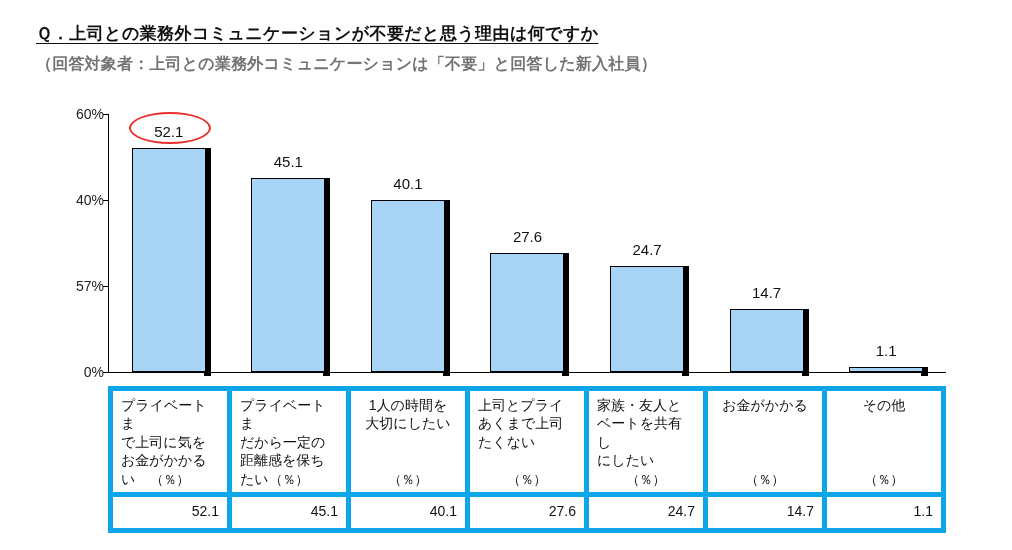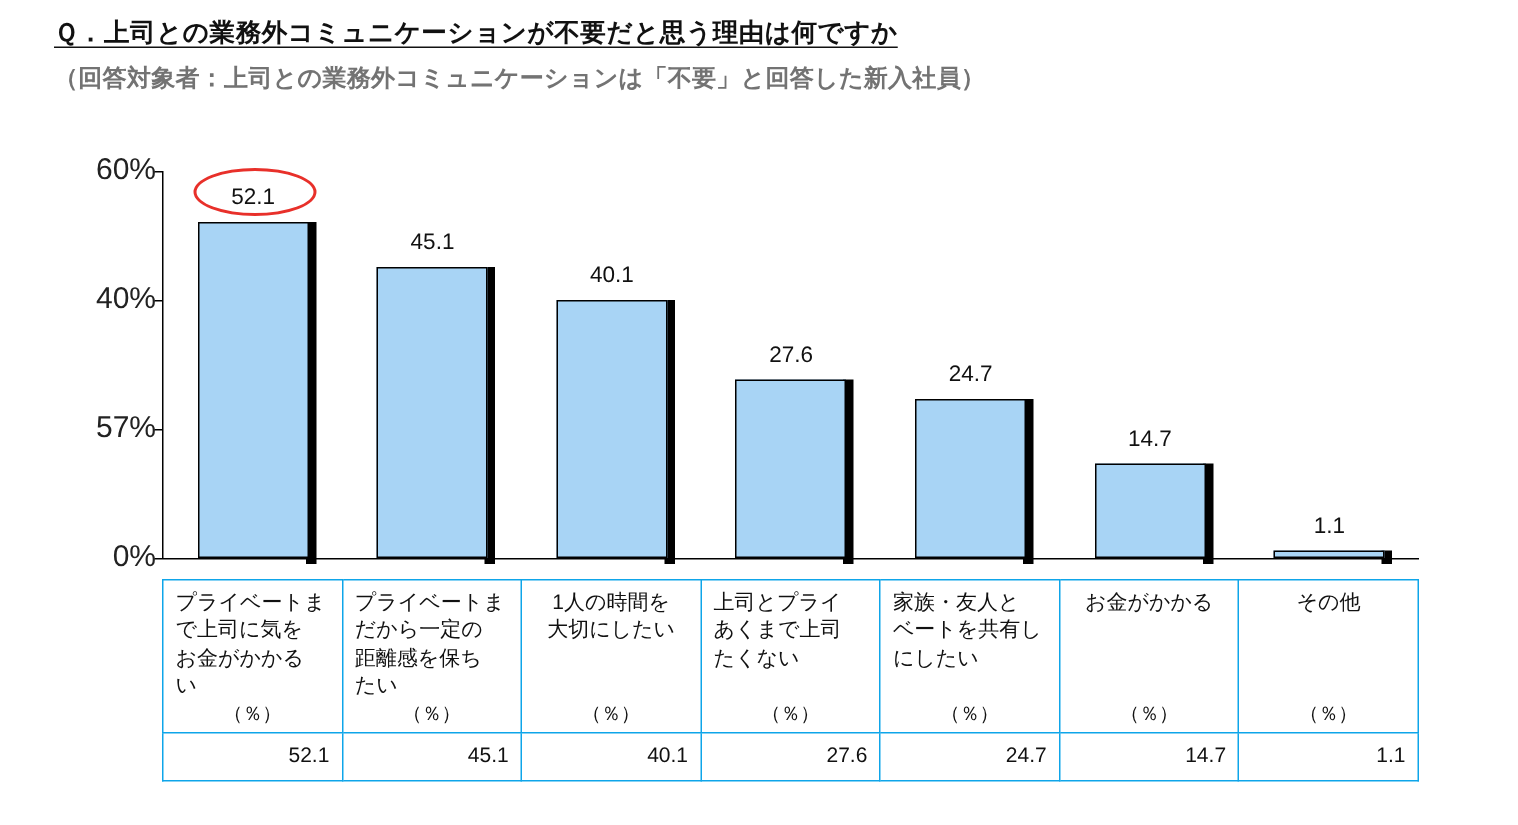--- a/index.html
+++ b/index.html
@@ -17,21 +17,21 @@
   #page {
     position: relative;
     width: 1012px;
     height: 550px;
   }
 
   
   .title-block {
     position: absolute;
     left: 36px;
-    top: 10px;
+    top: 22px;
     width: 940px;
     font-family: Liberation Serif, serif;
   }
   .title-line1 {
     font-size: 17px;
     font-weight: bold;
     color: #111111;
     text-decoration: underline;
     text-underline-offset: 4px;
     letter-spacing: 0.4px;
@@ -57,21 +57,21 @@
   .y-axis-labels {
     position: absolute;
     left: 56px;
     top: 0;
     width: 48px;
     height: 270px;
   }
   .y-tick {
     position: absolute;
     right: 0;
-    font-size: 20px;
+    font-size: 14px;
     color: #222222;
     text-align: right;
     transform: translateY(-50%);
     white-space: nowrap;
   }
   .axis-v {
     position: absolute;
     left: 108px;
     top: 14px;
     width: 1px;
@@ -144,21 +144,21 @@
     left: 108px;
     top: 386px;
     width: 838px;
   }
   table.data-table {
     border-collapse: collapse;
     width: 838px;
     table-layout: fixed;
   }
   table.data-table td {
-    border: 1px solid #0ea5e9;
+    border: 5px solid #0ea5e9;
     vertical-align: top;
     padding: 5px 8px 4px 8px;
     font-size: 14px;
     color: #111111;
     line-height: 1.32;
   }
   td.cat-cell {
     height: 92px;
     text-align: left;
     position: relative;

